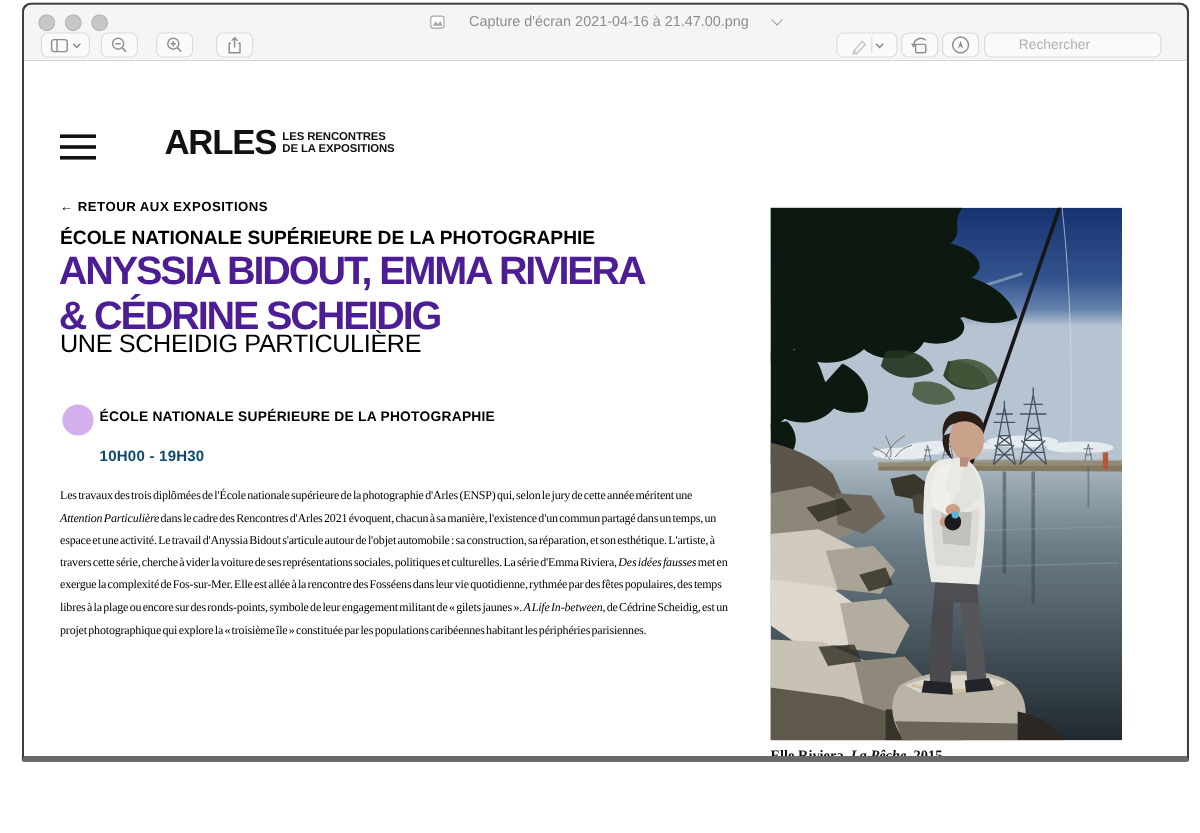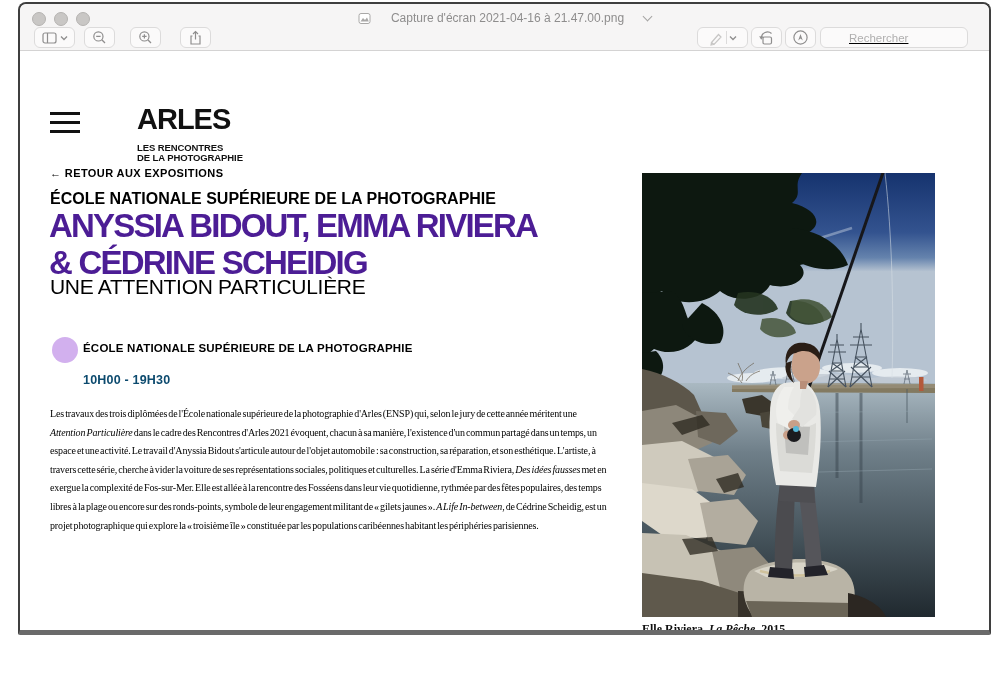--- a/index.html
+++ b/index.html
@@ -14,30 +14,30 @@
   .light{width:12px;height:12px;border-radius:50%;background:#c9c7c5;border:0.5px solid #b5b3b1;}
   .win-title{position:absolute;left:0;right:0;top:7px;text-align:center;font-size:12px;color:#8e8d8d;
     display:flex;justify-content:center;align-items:center;gap:20px;}
   .chev{width:6px;height:6px;border-right:1.5px solid #a5a4a3;border-bottom:1.5px solid #a5a4a3;
     transform:rotate(45deg);margin-top:-3px;display:inline-block;}
   .tb-btn{position:absolute;top:23px;height:21px;box-sizing:border-box;background:#fbfafa;
     border:1px solid #dcdbdb;border-radius:6px;display:flex;align-items:center;justify-content:center;gap:2px;}
   .tb-btn svg{display:block;}
   .seg-divider{width:1px;height:13px;background:#dcdbdb;}
   .search-field{position:absolute;top:23px;left:800px;width:148px;height:21px;box-sizing:border-box;
-    background:#fbfafa;border:1px solid #dcdbdb;border-radius:6px;display:flex;align-items:center;padding:0 6px;gap:20px;text-decoration:underline;}
+    background:#fbfafa;border:1px solid #dcdbdb;border-radius:6px;display:flex;align-items:center;padding:0 6px;gap:20px;}
   .search-field input{border:none;outline:none;background:transparent;font-size:11.5px;color:#555;width:110px;
     font-family:"Liberation Sans",sans-serif;}
   .search-field input::placeholder{color:#b0afaf;}
   
   .content{position:absolute;left:0;top:47px;right:0;bottom:0;background:#ffffff;}
   .abs{position:absolute;}
   .hamburger{left:30px;top:61px;width:30px;height:21px;cursor:pointer;}
   .hamburger span{display:block;width:30px;height:3px;background:#111;margin-bottom:6px;}
-  .logo{left:117px;top:54px;display:flex;align-items:flex-start;gap:5px;color:#111;flex-direction:column;}
+  .logo{left:117px;top:54px;display:flex;align-items:flex-start;gap:5px;color:#111;}
   .logo-main{font-size:29px;font-weight:900;letter-spacing:-1px;line-height:28px;}
   .logo-sub{font-size:9.5px;font-weight:800;letter-spacing:-0.1px;line-height:10px;margin-top:5px;}
   .back-link{left:30px;top:116px;font-size:11px;font-weight:700;letter-spacing:0.4px;color:#000;cursor:pointer;}
   .overline{left:30px;top:139px;font-size:16px;font-weight:800;letter-spacing:0;color:#000;}
   .h1{left:29px;top:156px;font-size:33px;line-height:37px;font-weight:900;letter-spacing:-1.8px;color:#4c1d95;}
   .subtitle{left:30px;top:224px;font-size:21px;font-weight:500;letter-spacing:-0.3px;color:#000;}
   .event-dot{left:32px;top:286px;width:26px;height:26px;border-radius:50%;}
   .event-org{left:63px;top:291px;font-size:11.5px;font-weight:800;letter-spacing:0.2px;color:#000;}
   .event-dates{left:63px;top:309px;font-size:12.5px;font-weight:800;letter-spacing:0.2px;color:#000;}
   .event-hours{left:63px;top:322px;font-size:12.5px;font-weight:800;letter-spacing:0.2px;color:#0c4a6e;}
@@ -137,34 +137,34 @@
     <div class="abs hamburger">
       <span></span>
       <span></span>
       <span></span>
     </div>
 
     <div class="abs logo">
       <div class="logo-main">ARLES</div>
       <div class="logo-sub">
         <div>LES RENCONTRES</div>
-        <div>DE LA PHOTOGRAPHIE</div>
+        <div>DE LA EXPOSITIONS</div>
       </div>
     </div>
 
     <div class="abs back-link">← RETOUR AUX EXPOSITIONS</div>
 
     <div class="abs overline">ÉCOLE NATIONALE SUPÉRIEURE DE LA PHOTOGRAPHIE</div>
 
     <div class="abs h1">
       <div>ANYSSIA BIDOUT, EMMA RIVIERA</div>
       <div>&amp; CÉDRINE SCHEIDIG</div>
     </div>
 
-    <div class="abs subtitle">UNE ATTENTION PARTICULIÈRE</div>
+    <div class="abs subtitle">UNE SCHEIDIG PARTICULIÈRE</div>
 
     <div class="abs event-dot" style="background: rgb(210, 176, 238);"></div>
     <div class="abs event-org">ÉCOLE NATIONALE SUPÉRIEURE DE LA PHOTOGRAPHIE</div>
     <div class="abs event-hours">10H00 - 19H30</div>
 
     <p class="abs body-par"><span>Les travaux des trois diplômées de l'École nationale supérieure de la photographie d'Arles (ENSP) qui, selon le jury de cette année méritent une </span><em>Attention Particulière</em><span> dans le cadre des Rencontres d'Arles 2021 évoquent, chacun à sa manière, l'existence d'un commun partagé dans un temps, un espace et une activité. Le travail d'Anyssia Bidout s'articule autour de l'objet automobile : sa construction, sa réparation, et son esthétique. L'artiste, à travers cette série, cherche à vider la voiture de ses représentations sociales, politiques et culturelles. La série d'Emma Riviera, </span><em>Des idées fausses</em><span> met en exergue la complexité de Fos-sur-Mer. Elle est allée à la rencontre des Fosséens dans leur vie quotidienne, rythmée par des fêtes populaires, des temps libres à la plage ou encore sur des ronds-points, symbole de leur engagement militant de « gilets jaunes ». </span><em>A Life In-between</em><span>, de Cédrine Scheidig, est un projet photographique qui explore la « troisième île » constituée par les populations caribéennes habitant les périphéries parisiennes.</span></p>
 
     <div class="abs photo">
       <svg viewBox="0 0 293 444" width="293" height="444">
         <defs>

